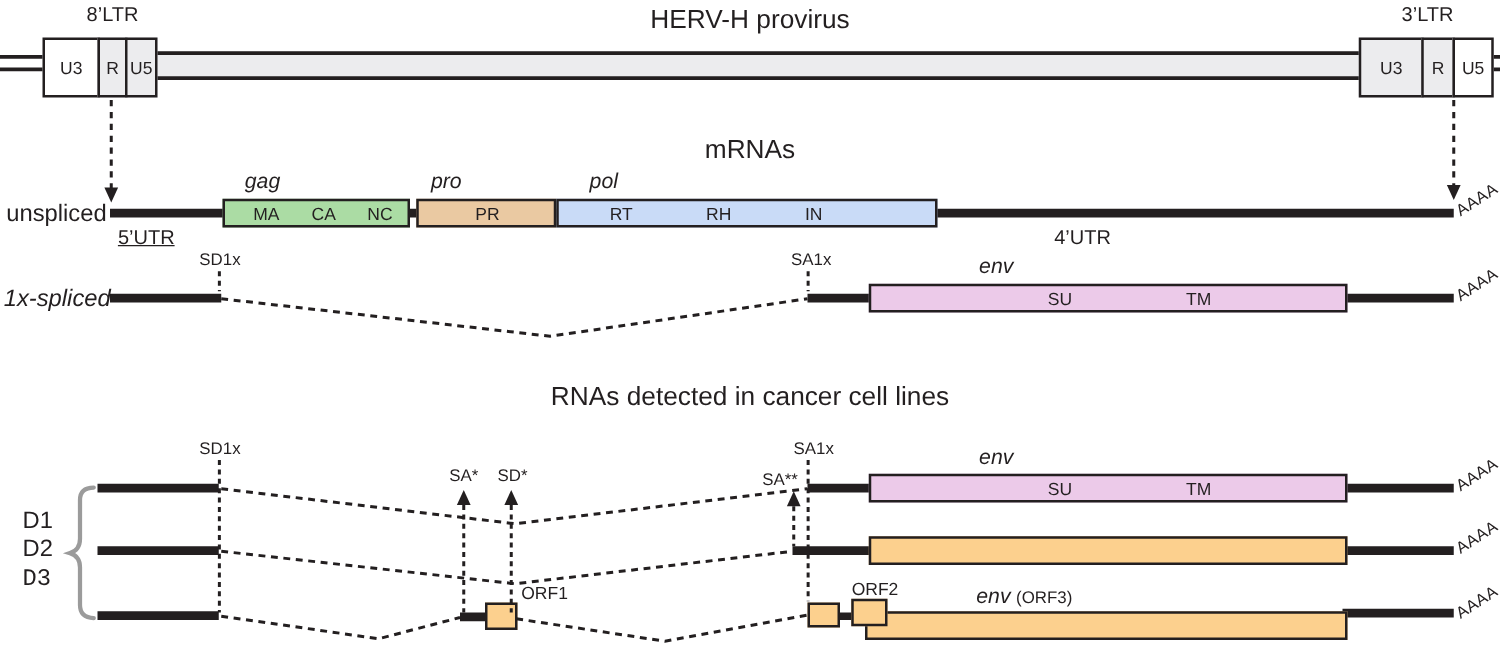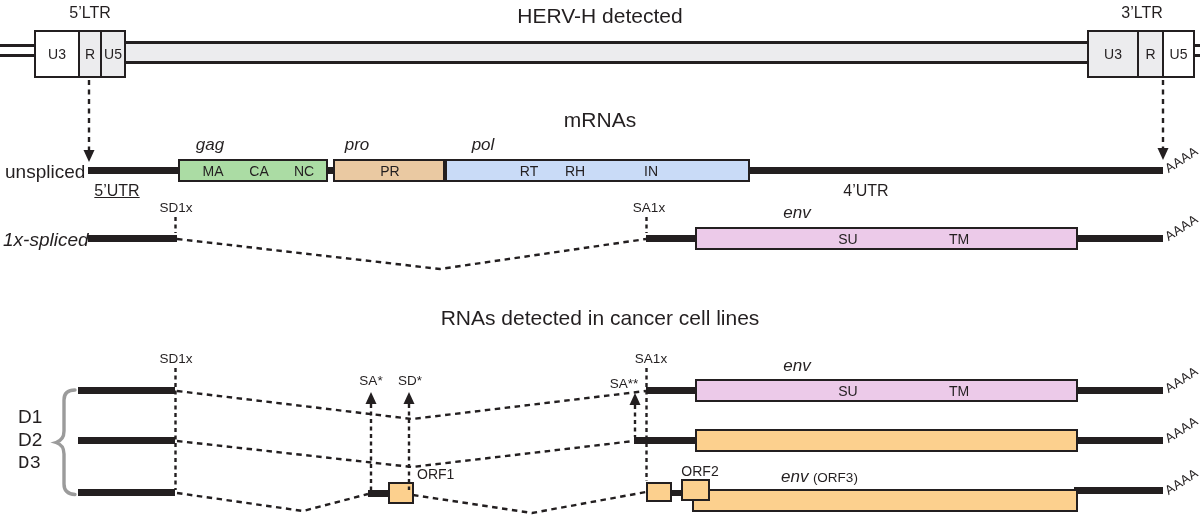--- a/index.html
+++ b/index.html
@@ -22,22 +22,22 @@
          transform-origin:0 50%;z-index:6;white-space:nowrap;}
   .orf-lbl{font-size:14px;}
   svg.layer{position:absolute;left:0;top:0;z-index:5;pointer-events:none;}
   .z3{z-index:3;} .z4{z-index:4;}
 </style>
 </head>
 <body>
 
 <div id="canvas">
 
-  <div class="title" style="top:4px;">HERV-H detected</div>
-  <div class="lbl ctr" style="left:90px;top:4px;font-size:16px;">5’LTR</div>
+  <div class="title" style="top:4px;">HERV-H provirus</div>
+  <div class="lbl ctr" style="left:90px;top:4px;font-size:16px;">8’LTR</div>
   <div class="lbl ctr" style="left:1142px;top:4px;font-size:16px;">3’LTR</div>
 
   <div class="flank" style="left:0;top:44px;width:36px;"></div>
   <div class="flank" style="left:0;top:54px;width:36px;"></div>
   <div class="flank" style="left:1193px;top:44px;width:7px;"></div>
   <div class="flank" style="left:1193px;top:54px;width:7px;"></div>
 
   <div class="abs" style="left:124px;top:41px;width:965px;height:23px;background:#ececee;border-top:3px solid #231f20;border-bottom:3px solid #231f20;box-sizing:border-box;z-index:2;"></div>
 
   <div class="ltr-box" style="left:34px;top:30px;width:46px;height:48px;background:#fff;">
@@ -74,21 +74,21 @@
     <span class="dom" style="left:124px;">NC</span>
   </div>
 
   <div class="lbl ctr gene-lbl" style="left:357px;top:135px;">pro</div>
   <div class="gene-box" style="left:333px;top:159px;width:112px;height:23px;background:#eac9a2;">
     <span class="dom" style="left:55px;">PR</span>
   </div>
 
   <div class="lbl ctr gene-lbl" style="left:483px;top:135px;">pol</div>
   <div class="gene-box" style="left:445px;top:159px;width:305px;height:23px;background:#c9dbf7;">
-    <span class="dom" style="left:50px;margin-left:32px;">RT</span>
+    <span class="dom" style="left:50px;">RT</span>
     <span class="dom" style="left:128px;">RH</span>
     <span class="dom" style="left:204px;">IN</span>
   </div>
   <div class="polya" style="left:1166px;top:162px;">AAAA</div>
 
   <div class="lbl row-lbl" style="left:3px;top:229px;font-style:italic;">1x-spliced</div>
   <div class="lbl ctr site-lbl" style="left:176px;top:200px;">SD1x</div>
   <div class="lbl ctr site-lbl" style="left:649px;top:200px;">SA1x</div>
   <div class="rna-line" style="left:88px;top:235px;width:89px;height:7px;"></div>
   <div class="rna-line" style="left:646px;top:235px;width:517px;height:7px;"></div>

